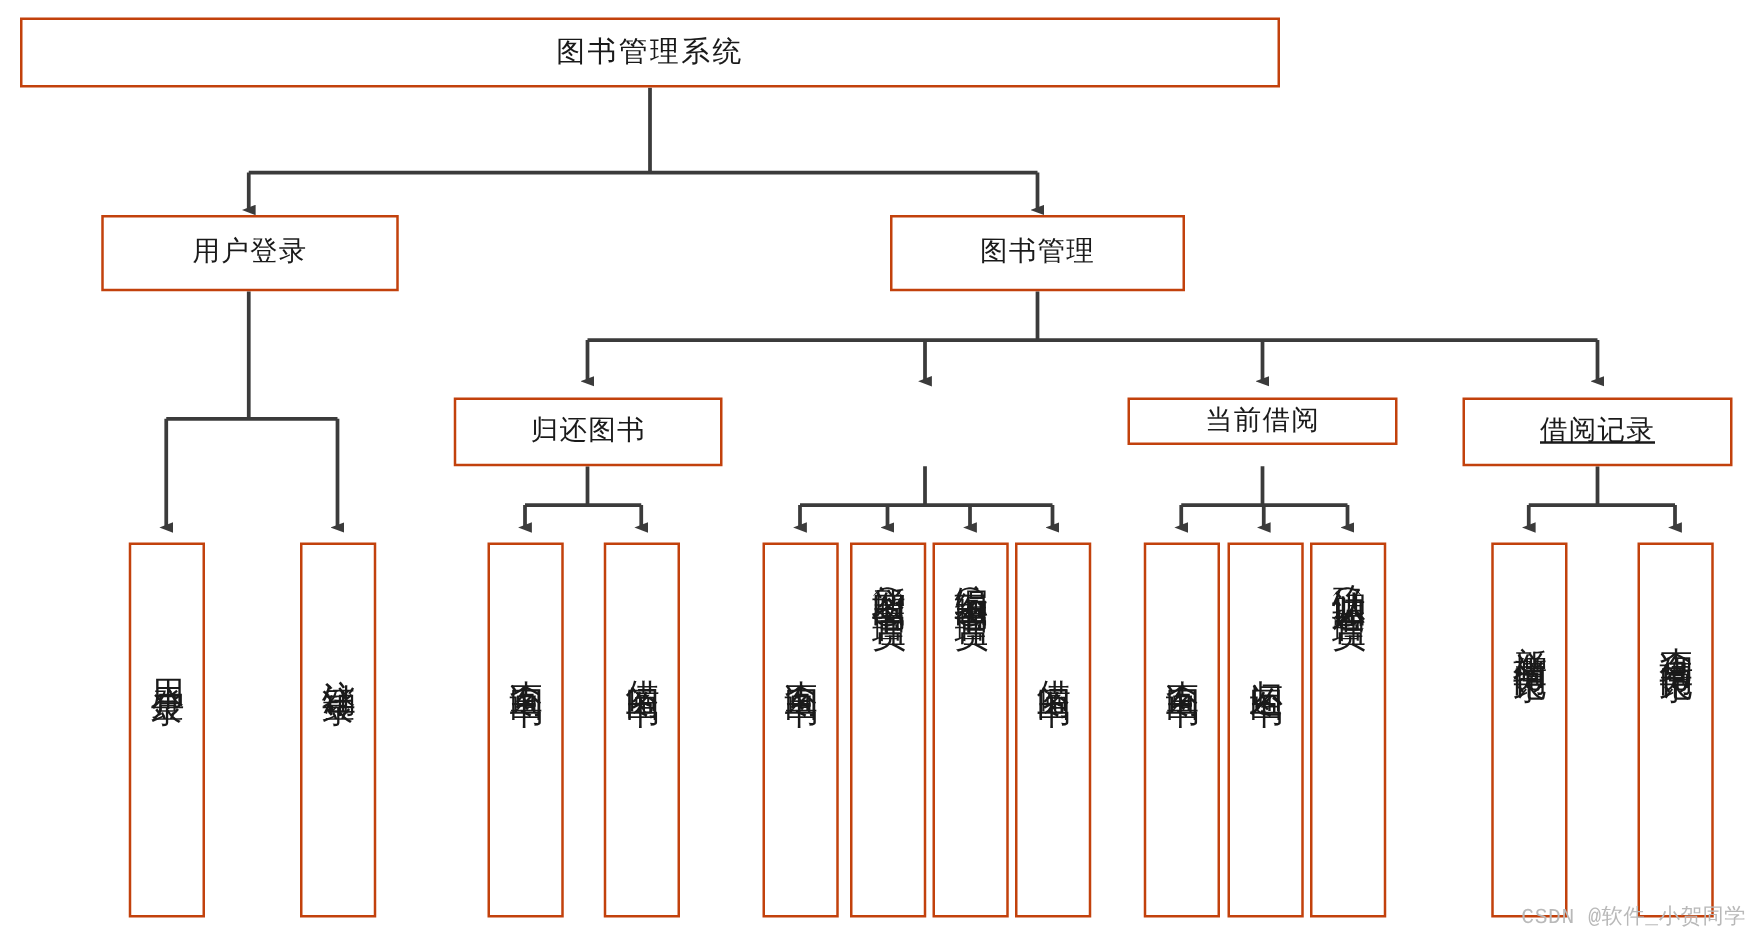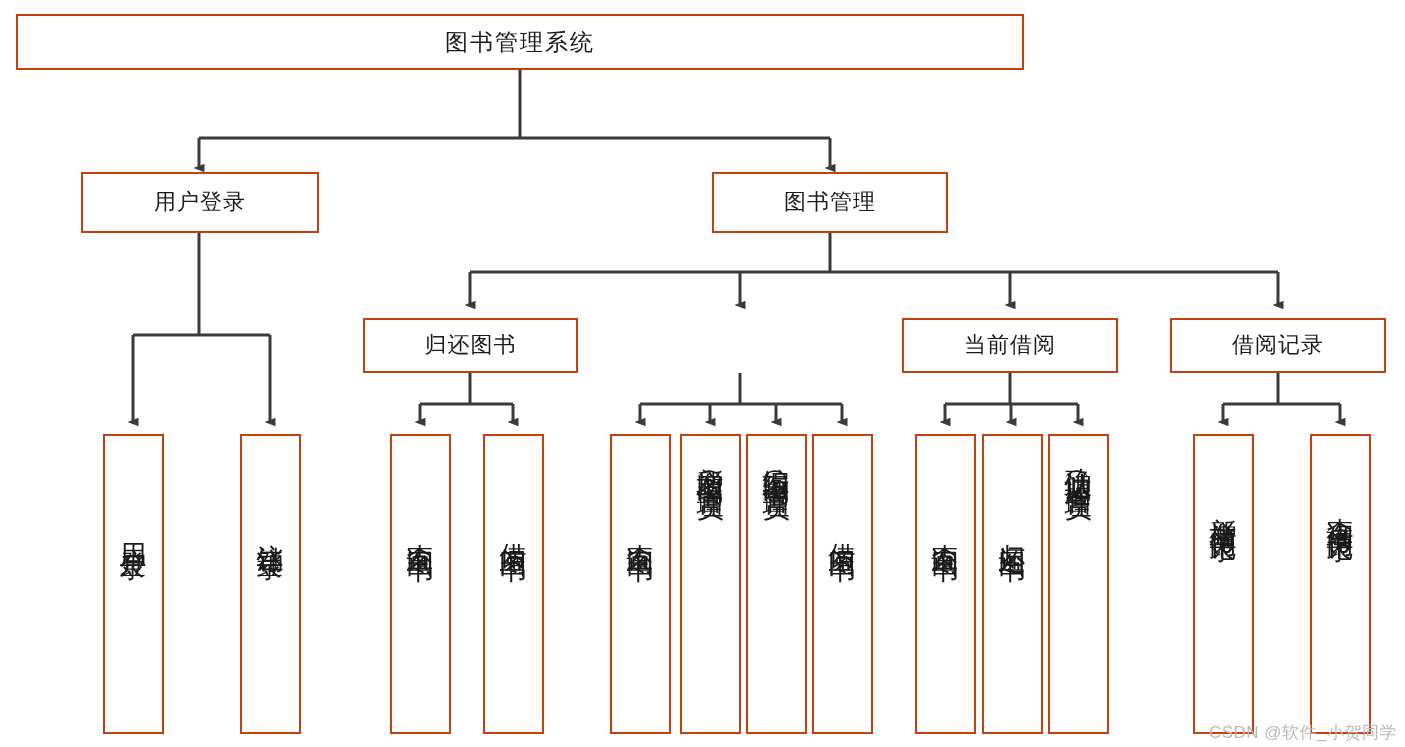--- a/index.html
+++ b/index.html
@@ -53,21 +53,21 @@
   .v-node.short .lbl{margin-top:78px;}
   .v-node.mid .lbl{margin-top:52px;}
   .v-node.tall .lbl{margin-top:2px;}
 
   #watermark{
     position:absolute;
     right:8px;bottom:3px;
     font-size:17px;
     color:#b9b9b9;
     letter-spacing:0.5px;
-    font-family:Liberation Sans, sans-serif;
+    font-family:Liberation Mono, monospace;
     white-space:nowrap;
   }
 </style>
 </head>
 <body>
 
 <div id="canvas">
 
   <svg id="wires" viewBox="0 0 1405 747">
     <defs>
@@ -128,24 +128,24 @@
   <div class="node h-node" style="left:81px;top:172px;width:238px;height:61px;">
     <span class="lbl">用户登录</span>
   </div>
   <div class="node h-node" style="left:712px;top:172px;width:236px;height:61px;justify-content:center;">
     <span class="lbl">图书管理</span>
   </div>
 
   <div class="node h-node" style="left:363px;top:318px;width:215px;height:55px;">
     <span class="lbl">归还图书</span>
   </div>
-  <div class="node h-node" style="left:902px;top:318px;width:216px;height:55px;">
+  <div class="node h-node" style="left:902px;top:318px;width:216px;height:38px;">
     <span class="lbl">当前借阅</span>
   </div>
-  <div class="node h-node" style="left:1170px;top:318px;width:216px;height:55px;">
+  <div class="node h-node" style="left:1170px;top:318px;width:216px;height:55px;text-decoration:underline;">
     <span class="lbl">借阅记录</span>
   </div>
 
   <div class="node v-node short" style="left:103px;top:434px;width:61px;height:300px;">
     <span class="lbl">用户登录</span>
   </div>
   <div class="node v-node short" style="left:240px;top:434px;width:61px;height:300px;">
     <span class="lbl">注销登录</span>
   </div>
 

